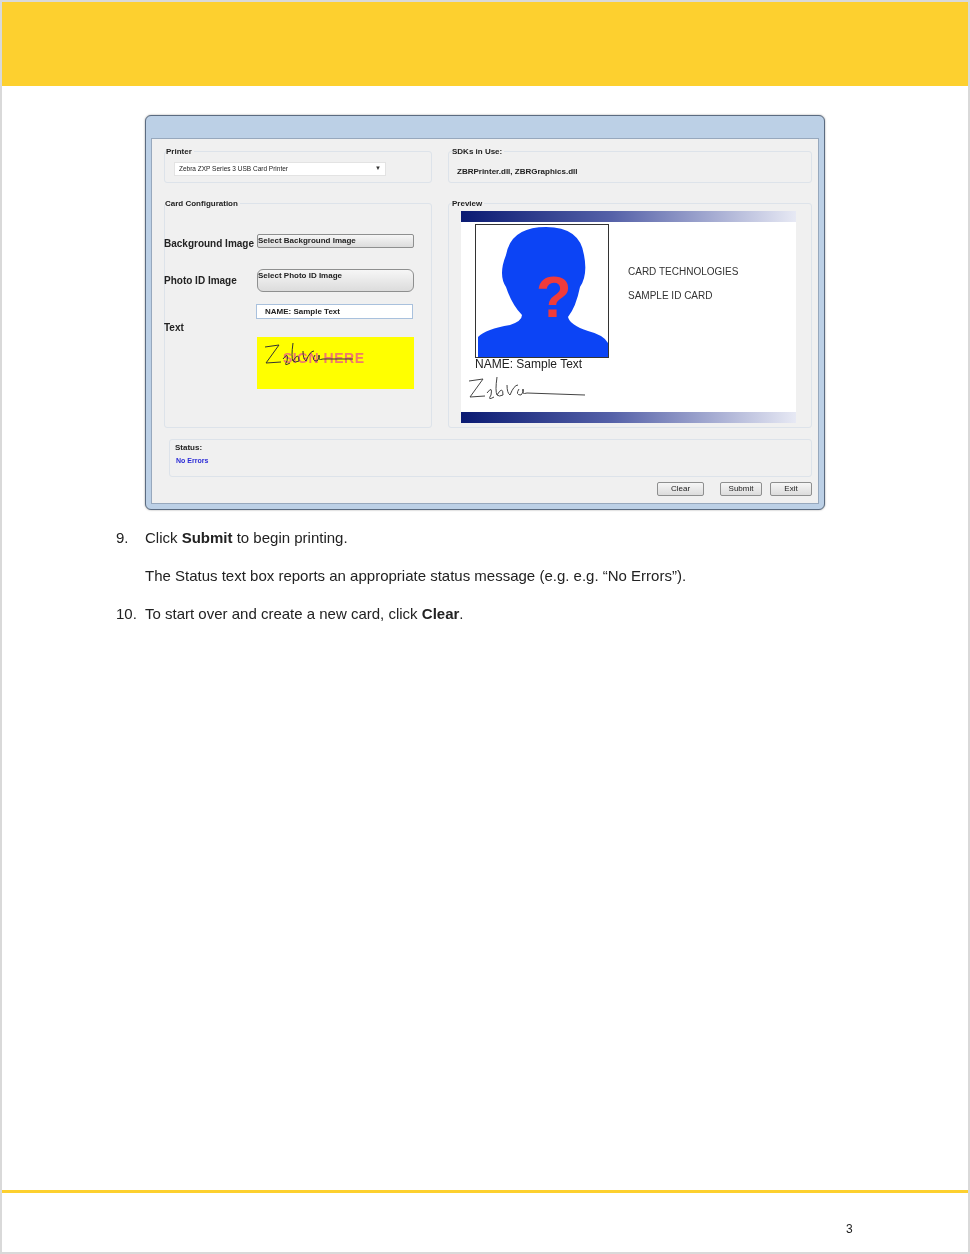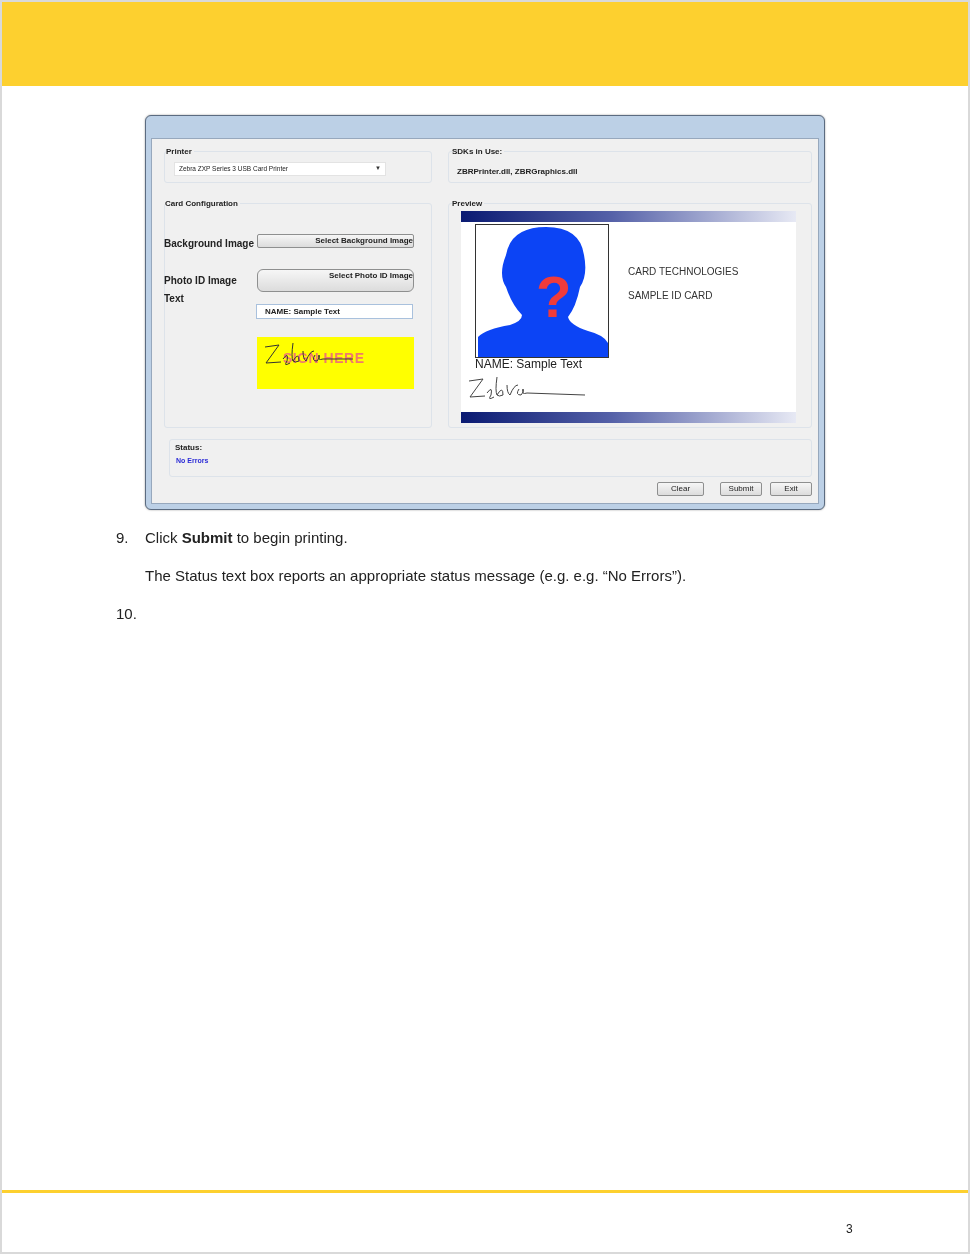--- a/index.html
+++ b/index.html
@@ -34,21 +34,21 @@
   .group-label { position: absolute; font-size: 8px; font-weight: bold; color: #222; background: #f0f0f0; padding-right: 2px; }
 
   .combo { position: absolute; left: 22px; top: 23px; width: 212px; height: 14px; background: #fff;
            border: 1px solid #e3e3e3; font-size: 6.5px; color: #222; padding: 2px 4px; }
   .combo-arrow { position: absolute; right: 4px; top: 2px; font-size: 6px; color: #333; }
 
   .sdk-text { position: absolute; left: 305px; top: 42px; font-size: 8px; font-weight: bold; color: #222; }
 
   .form-label { position: absolute; left: 12px; font-size: 10px; font-weight: bold; color: #222; }
   .btn { position: absolute; background: linear-gradient(#f6f6f6, #dcdcdc); border: 1px solid #8e8f8f;
-         border-radius: 2px; font-size: 8px; font-weight: bold; color: #222; text-align: right; line-height: 12px; }
+         border-radius: 2px; font-size: 8px; font-weight: bold; color: #222; text-align: left; line-height: 12px; }
   .text-input { position: absolute; left: 104px; top: 165px; width: 157px; height: 15px; background: #fff;
                 border: 1px solid #a9c1dd; font-size: 8px; font-weight: bold; color: #222; padding: 2px 8px; }
   .sign-box { position: absolute; left: 105px; top: 198px; width: 157px; height: 52px; background: #ffff00; }
   .sign-here { position: absolute; left: 26px; top: 13px; font-size: 14px; font-weight: bold; color: #f07a6c; letter-spacing: 0.5px; }
   .sign-svg { position: absolute; left: 0; top: 0; }
 
   .preview-card { position: absolute; left: 309px; top: 72px; width: 335px; height: 212px; background: #fff; }
   .grad-bar { position: absolute; left: 0; width: 335px; height: 11px;
               background: linear-gradient(to right, #0a1a72, #5561a8 45%, #e7e9f4 100%); }
   .photo { position: absolute; left: 14px; top: 13px; width: 134px; height: 134px; border: 1.5px solid #333; background: #fff; overflow: hidden; }
@@ -90,21 +90,21 @@
 
       <div class="group" style="left:12px;top:64px;width:268px;height:225px;"></div>
       <span class="group-label" style="left:13px;top:60px;">Card Configuration</span>
 
       <span class="form-label" style="top:99px;">Background Image</span>
       <div class="btn" style="left:105px;top:95px;width:157px;height:14px;">Select Background Image</div>
 
       <span class="form-label" style="top:136px;">Photo ID Image</span>
       <div class="btn" style="left:105px;top:130px;width:157px;height:23px;border-radius:6px;">Select Photo ID Image</div>
 
-      <span class="form-label" style="top:154px;">Text</span>
+      <span class="form-label" style="top:183px;">Text</span>
       <div class="text-input">NAME: Sample Text</div>
 
       <div class="sign-box">
         <span class="sign-here">SIGN HERE</span>
         <svg class="sign-svg" width="157" height="52" viewBox="0 0 157 52">
           <path d="M8 10 L22 8 L9 26 L24 25 M26 22 q6 -8 4 2 q-4 6 3 2 M36 6 q-2 14 0 18 q6 -10 6 0 q-4 2 -6 0 M46 14 q0 8 3 10 q4 -10 8 -10 M58 18 q-4 6 2 6 q4 -4 2 -6 q-2 6 4 4 L96 22" fill="none" stroke="#333" stroke-width="1"></path>
         </svg>
       </div>
 
       <div class="group" style="left:296px;top:64px;width:364px;height:225px;"></div>
@@ -138,16 +138,19 @@
     </div>
   </div>
 
   <span class="step step-num" style="top:527px;">9.</span>
   <div class="step" style="left:143px;top:527px;">
     <span>Click </span><b>Submit</b><span> to begin printing.</span>
   </div>
   <div class="step" style="left:143px;top:565px;text-align:right;">The Status text box reports an appropriate status message (e.g. e.g. “No Errors”).</div>
 
   <span class="step step-num" style="top:603px;">10.</span>
+  <div class="step" style="left:143px;top:603px;">
+    <span>To start over and create a new card, click </span><b>Clear</b><span>.</span>
+  </div>
 
   <div class="footer-rule"></div>
   <span class="page-number">3</span>
 </div>
 
 </body></html>

